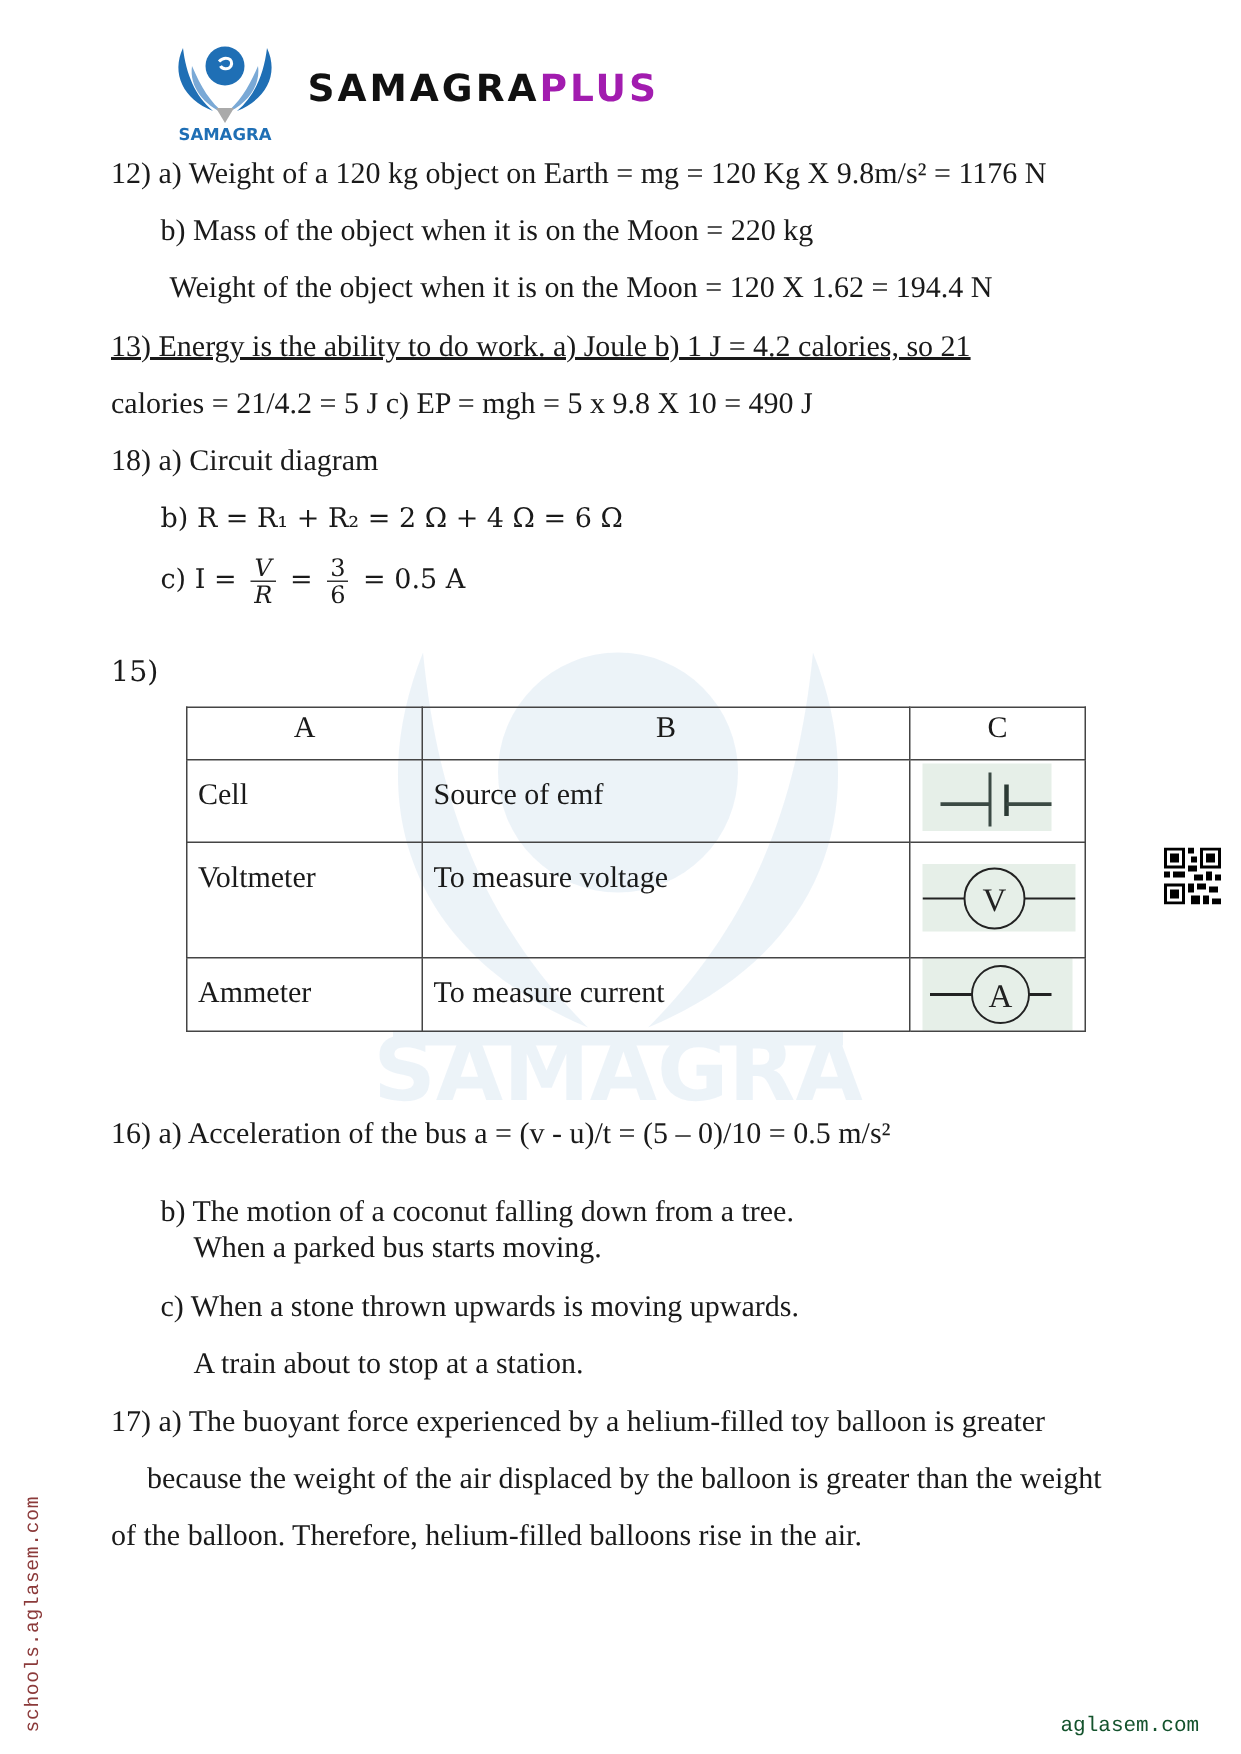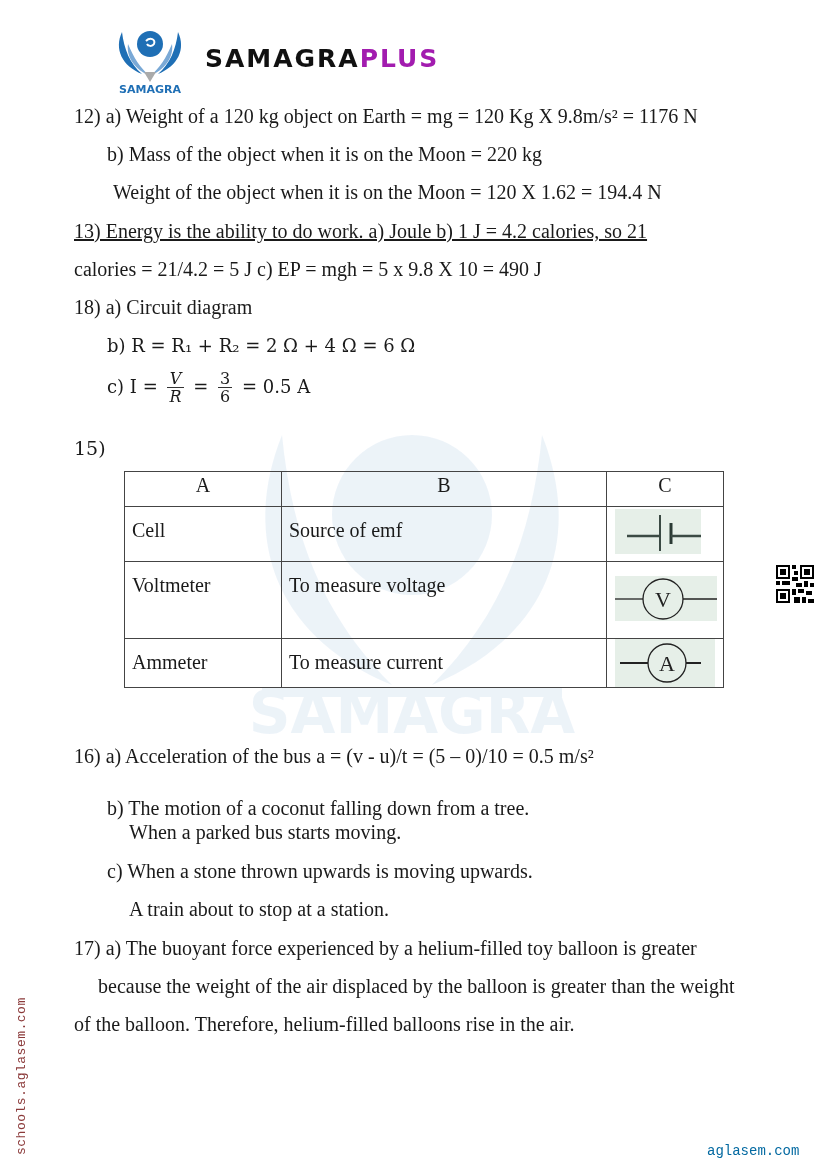--- a/index.html
+++ b/index.html
@@ -25,21 +25,21 @@
   table.q15 { position: absolute; left: 124px; top: 471px; border-collapse: collapse; font-size: 20px; }
   table.q15 td, table.q15 th { border: 1px solid #444; vertical-align: top; padding: 12px 7px; font-weight: normal; }
   table.q15 th { text-align: center; height: 30px; padding: 2px 7px; }
   .colA { width: 142px; } .colB { width: 310px; } .colC { width: 102px; padding: 0 !important; }
   .sym { background: #e6efe8; margin: 2px 8px 0 8px; }
 
   .qr { position: absolute; left: 776px; top: 565px; width: 38px; height: 38px; }
 
   .side-url { position: absolute; left: 14px; top: 1155px; transform-origin: left top; transform: rotate(-90deg);
               font-family: "Liberation Mono", monospace; font-size: 13px; color: #8b3a3a; white-space: nowrap; letter-spacing: 0.5px; }
-  .foot-url { position: absolute; left: 707px; top: 1143px; font-family: "Liberation Mono", monospace; font-size: 14px; color: #0369a1; }
+  .foot-url { position: absolute; left: 707px; top: 1143px; font-family: "Liberation Mono", monospace; font-size: 14px; color: #14532d; }
 </style>
 </head>
 <body>
 
 <svg class="logo" viewBox="0 0 76 72">
   <path d="M10 8 C2 25 10 42 30 50 C18 40 12 25 10 8Z" fill="#1f6fb5"></path>
   <path d="M66 8 C74 25 66 42 46 50 C58 40 64 25 66 8Z" fill="#1f6fb5"></path>
   <path d="M16 20 C14 34 24 46 38 52 C28 44 22 34 16 20Z" fill="#7aa9d6"></path>
   <path d="M60 20 C62 34 52 46 38 52 C48 44 54 34 60 20Z" fill="#7aa9d6"></path>
   <path d="M32 48 L38 58 L44 48 Z" fill="#aaa"></path>

